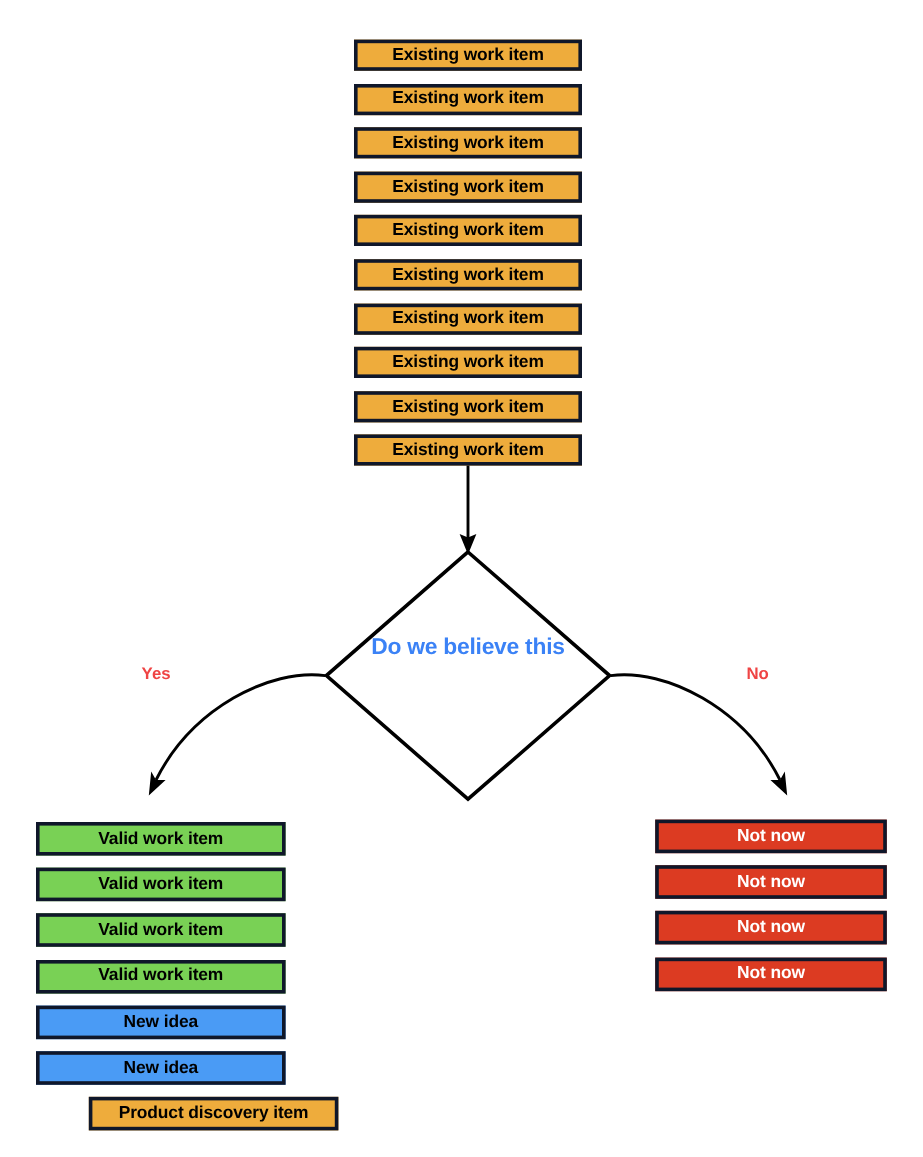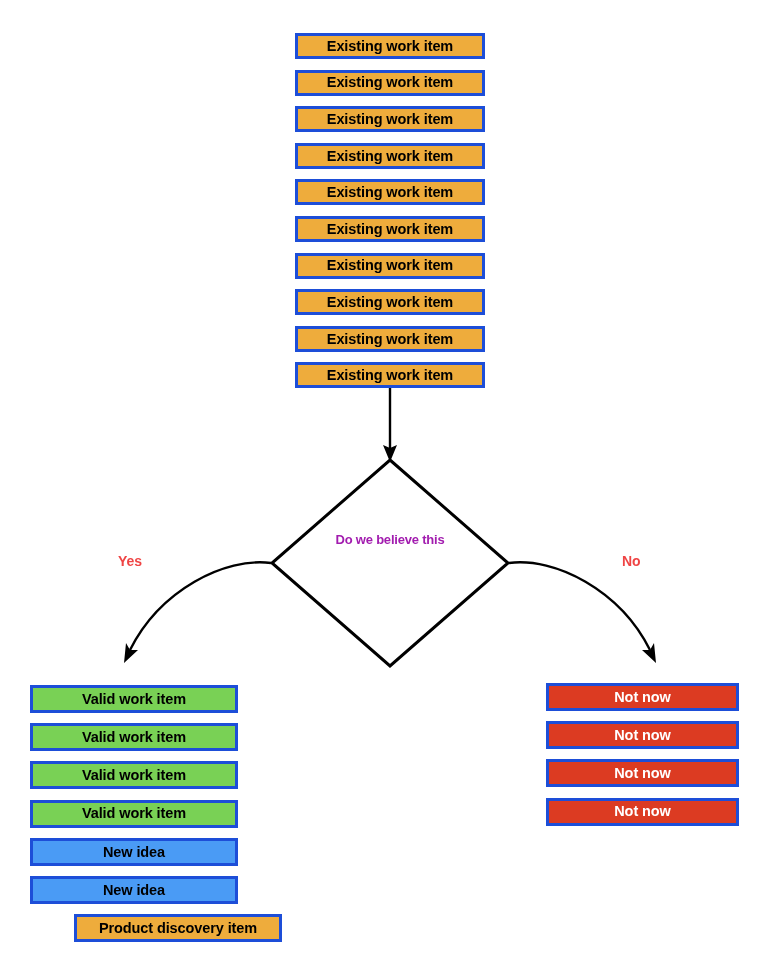--- a/index.html
+++ b/index.html
@@ -16,21 +16,21 @@
     position: relative;
     width: 769px;
     height: 964px;
     background: #ffffff;
     overflow: hidden;
   }
   
   .node {
     position: absolute;
     box-sizing: border-box;
-    border: 3px solid #1d4ed8;
+    border: 3px solid #0f172a;
     display: flex;
     align-items: center;
     justify-content: center;
     font-weight: bold;
     font-size: 14.5px;
     line-height: 1;
     letter-spacing: -0.1px;
     color: #000000;
     white-space: nowrap;
   }
@@ -63,23 +63,23 @@
   .arrow-head { fill: #000000; stroke: none; }
 
   
   .diamond-label {
     position: absolute;
     left: 290px;
     top: 531px;
     width: 200px;
     text-align: center;
     font-weight: bold;
-    font-size: 13px;
+    font-size: 19px;
     line-height: 17px;
-    color: #a21caf;
+    color: #3b82f6;
     letter-spacing: -0.2px;
   }
   
   .branch-label {
     position: absolute;
     font-weight: bold;
     font-size: 14px;
     line-height: 1;
     color: #ef4444;
   }

